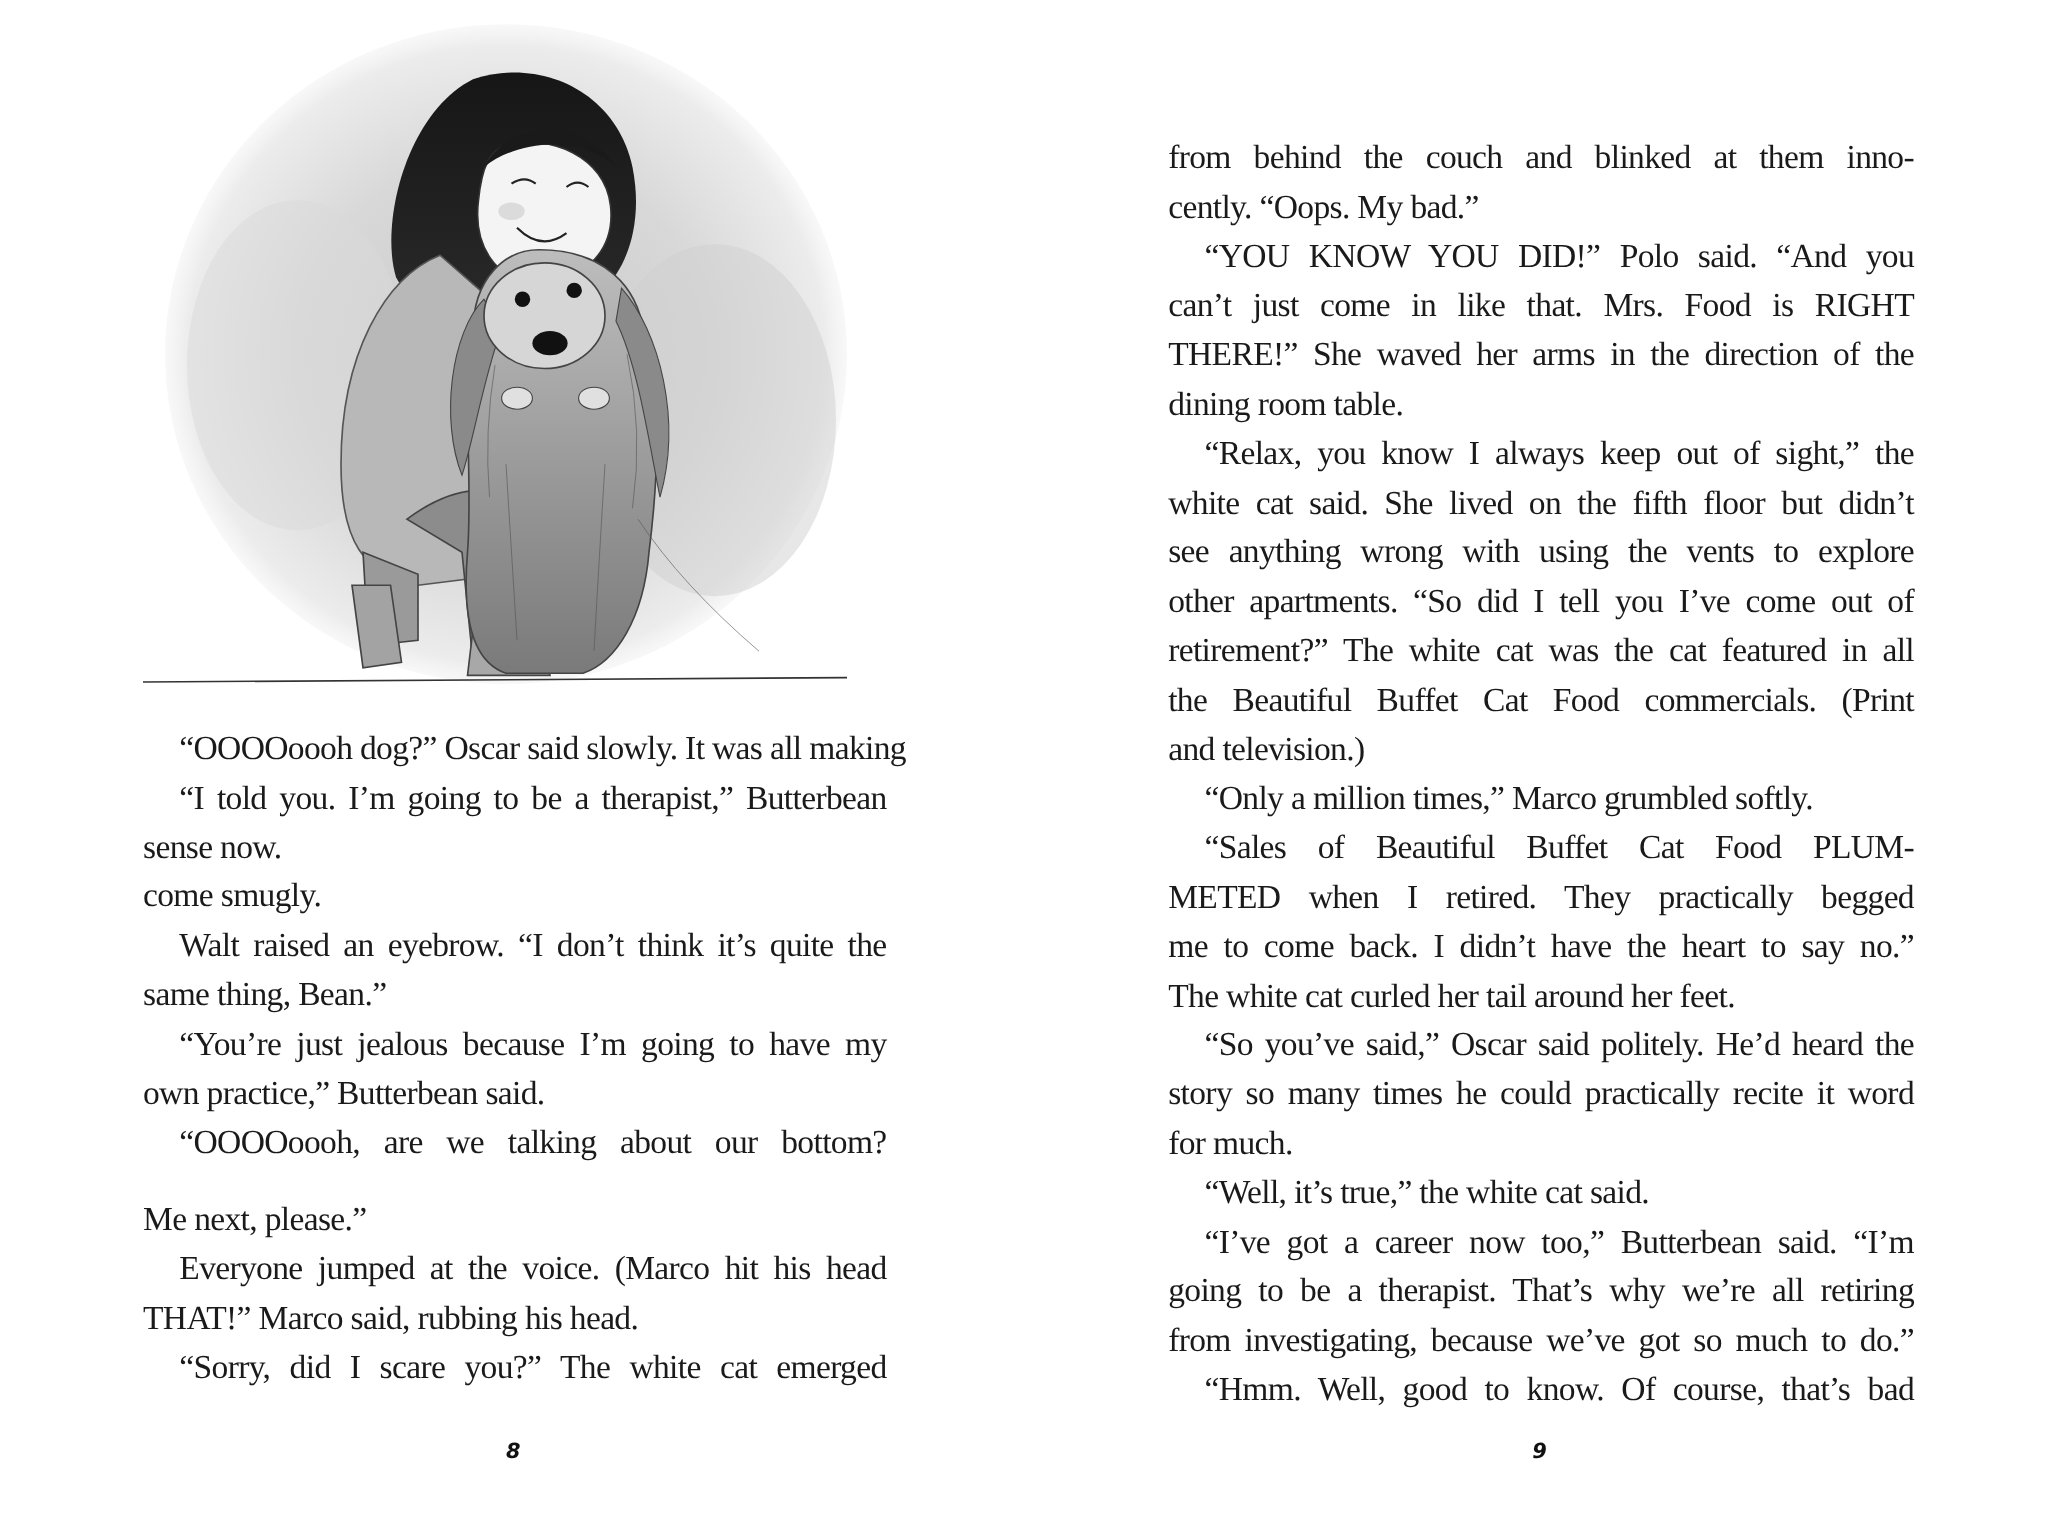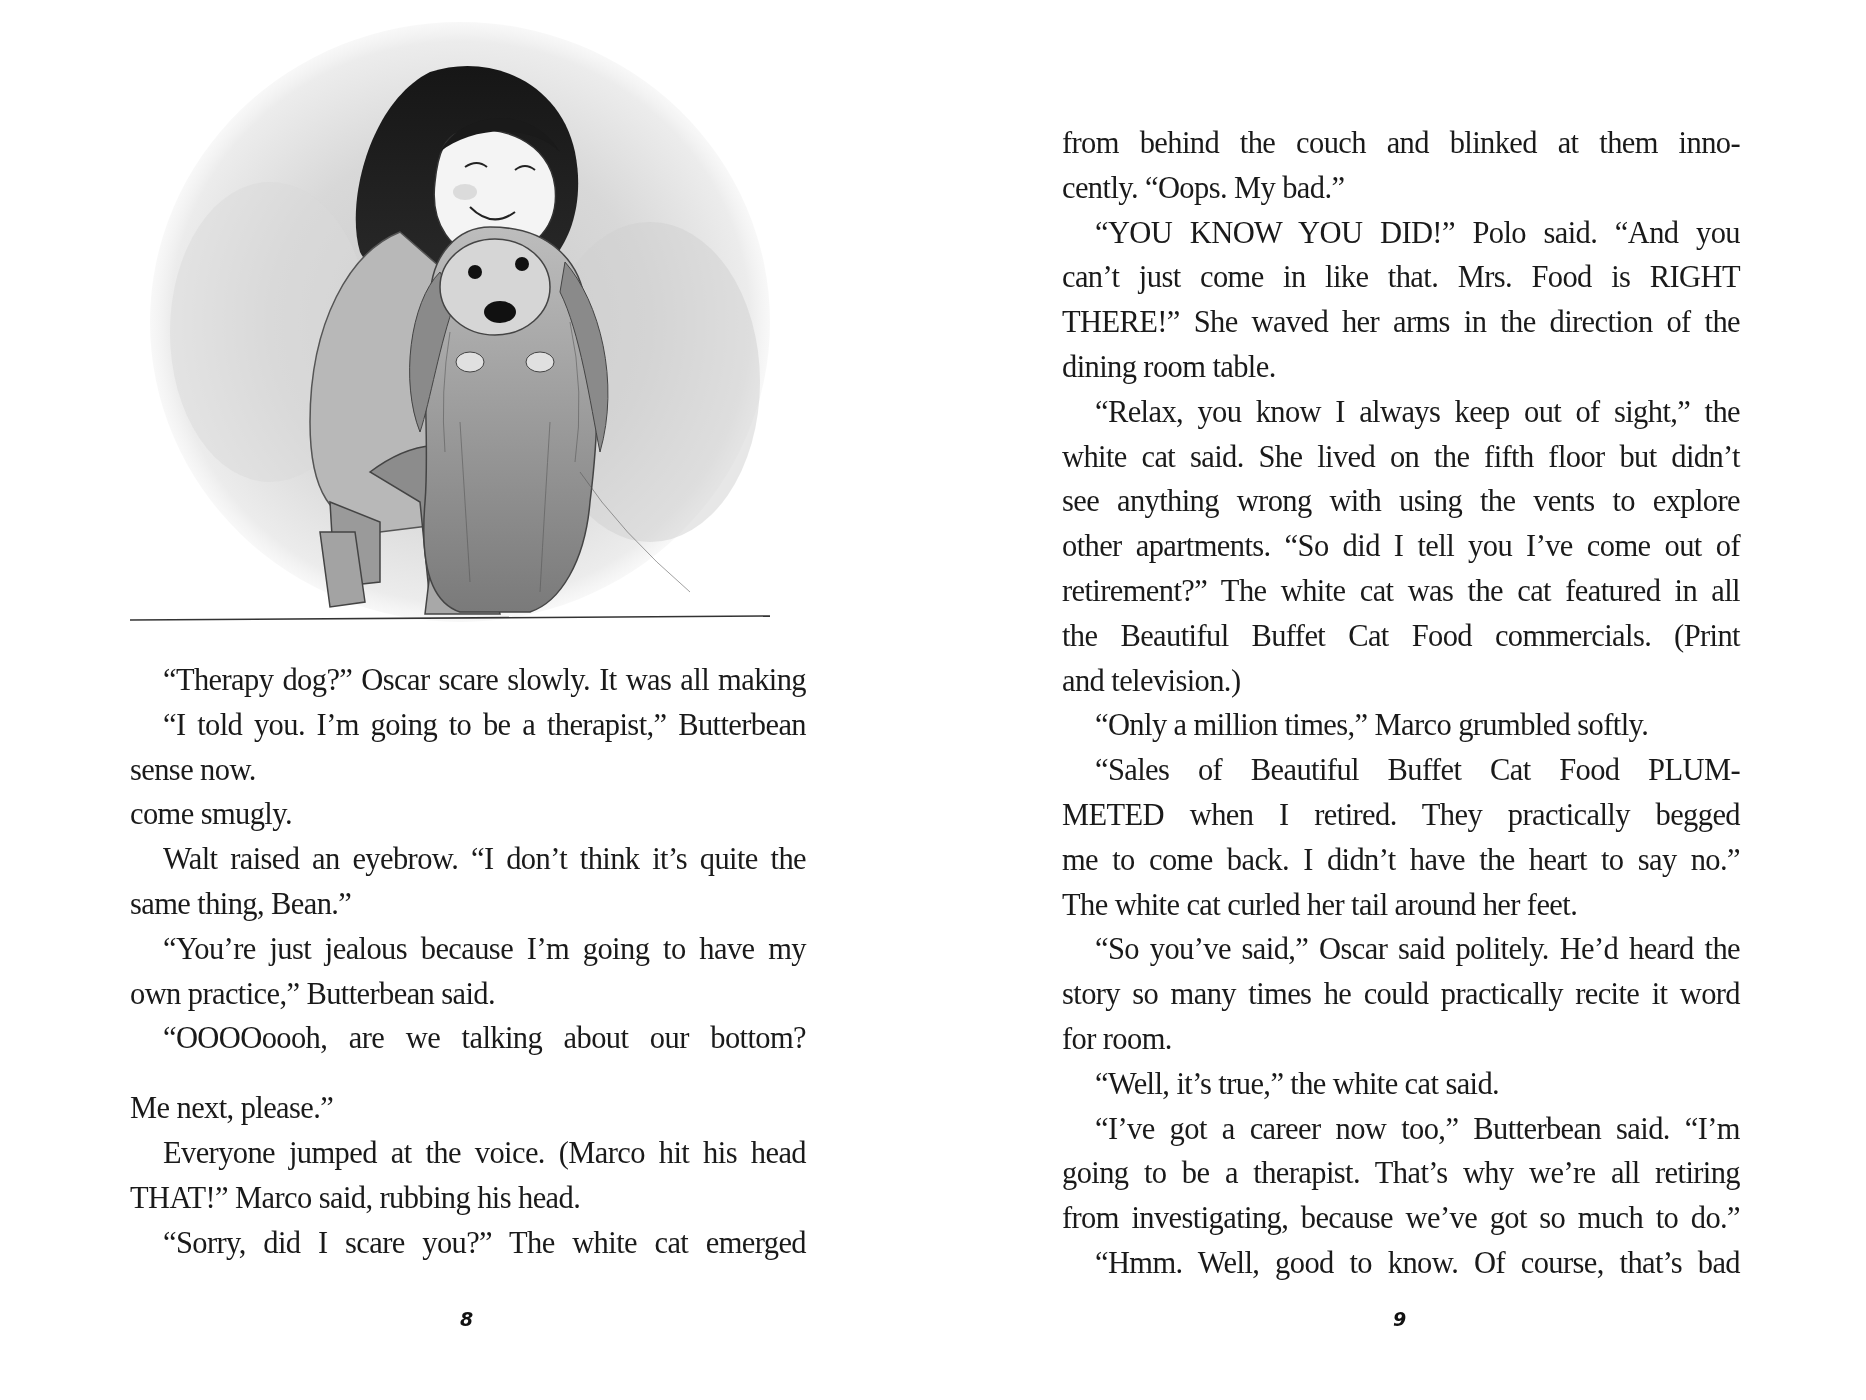--- a/index.html
+++ b/index.html
@@ -88,21 +88,21 @@
       <g stroke="#555" stroke-width="0.8" fill="none" opacity="0.7">
         <path d="M320 330 q-10 60 -5 120"></path>
         <path d="M440 320 q15 70 5 140"></path>
         <path d="M330 420 q5 80 10 160"></path>
         <path d="M420 420 q-5 80 -10 170"></path>
         <path d="M450 470 q40 60 110 120"></path>
       </g>
     </svg>
 
     <div class="column col-left">
-      <div class="line indent" style="white-space: nowrap;">“Therapy dog?” Oscar scare slowly. It was all making</div>
+      <div class="line indent" style="white-space: nowrap;">“OOOOoooh dog?” Oscar said slowly. It was all making</div>
       <div class="line indent" style="white-space: nowrap;">“I told you. I’m going to be a therapist,” Butterbean</div>
       <div class="line ragged" style="white-space: nowrap;">sense now.</div>
       <div class="line ragged" style="white-space: nowrap;">come smugly.</div>
       <div class="line indent" style="white-space: nowrap;">Walt raised an eyebrow. “I don’t think it’s quite the</div>
       <div class="line ragged" style="white-space: nowrap;">same thing, Bean.”</div>
       <div class="line indent" style="white-space: nowrap;">“You’re just jealous because I’m going to have my</div>
       <div class="line ragged" style="white-space: nowrap;">own practice,” Butterbean said.</div>
       <div class="line indent" style="white-space: nowrap;">“OOOOoooh, are we talking about our bottom?</div>
       <div class="line ragged" style="white-space: nowrap; margin-top: 25px;">Me next, please.”</div>
       <div class="line indent" style="white-space: nowrap;">Everyone jumped at the voice. (Marco hit his head</div>
@@ -128,21 +128,21 @@
       <div class="line" style="white-space: nowrap;">retirement?” The white cat was the cat featured in all</div>
       <div class="line" style="white-space: nowrap;">the Beautiful Buffet Cat Food commercials. (Print</div>
       <div class="line ragged" style="white-space: nowrap;">and television.)</div>
       <div class="line indent ragged" style="white-space: nowrap;">“Only a million times,” Marco grumbled softly.</div>
       <div class="line indent" style="white-space: nowrap;">“Sales of Beautiful Buffet Cat Food PLUM-</div>
       <div class="line" style="white-space: nowrap;">METED when I retired. They practically begged</div>
       <div class="line" style="white-space: nowrap;">me to come back. I didn’t have the heart to say no.”</div>
       <div class="line ragged" style="white-space: nowrap;">The white cat curled her tail around her feet.</div>
       <div class="line indent" style="white-space: nowrap;">“So you’ve said,” Oscar said politely. He’d heard the</div>
       <div class="line" style="white-space: nowrap;">story so many times he could practically recite it word</div>
-      <div class="line ragged" style="white-space: nowrap;">for room.</div>
+      <div class="line ragged" style="white-space: nowrap;">for much.</div>
       <div class="line indent ragged" style="white-space: nowrap;">“Well, it’s true,” the white cat said.</div>
       <div class="line indent" style="white-space: nowrap;">“I’ve got a career now too,” Butterbean said. “I’m</div>
       <div class="line" style="white-space: nowrap;">going to be a therapist. That’s why we’re all retiring</div>
       <div class="line" style="white-space: nowrap;">from investigating, because we’ve got so much to do.”</div>
       <div class="line indent" style="white-space: nowrap;">“Hmm. Well, good to know. Of course, that’s bad</div>
     </div>
 
     <div class="folio folio-right">9</div>
   </div>
 

